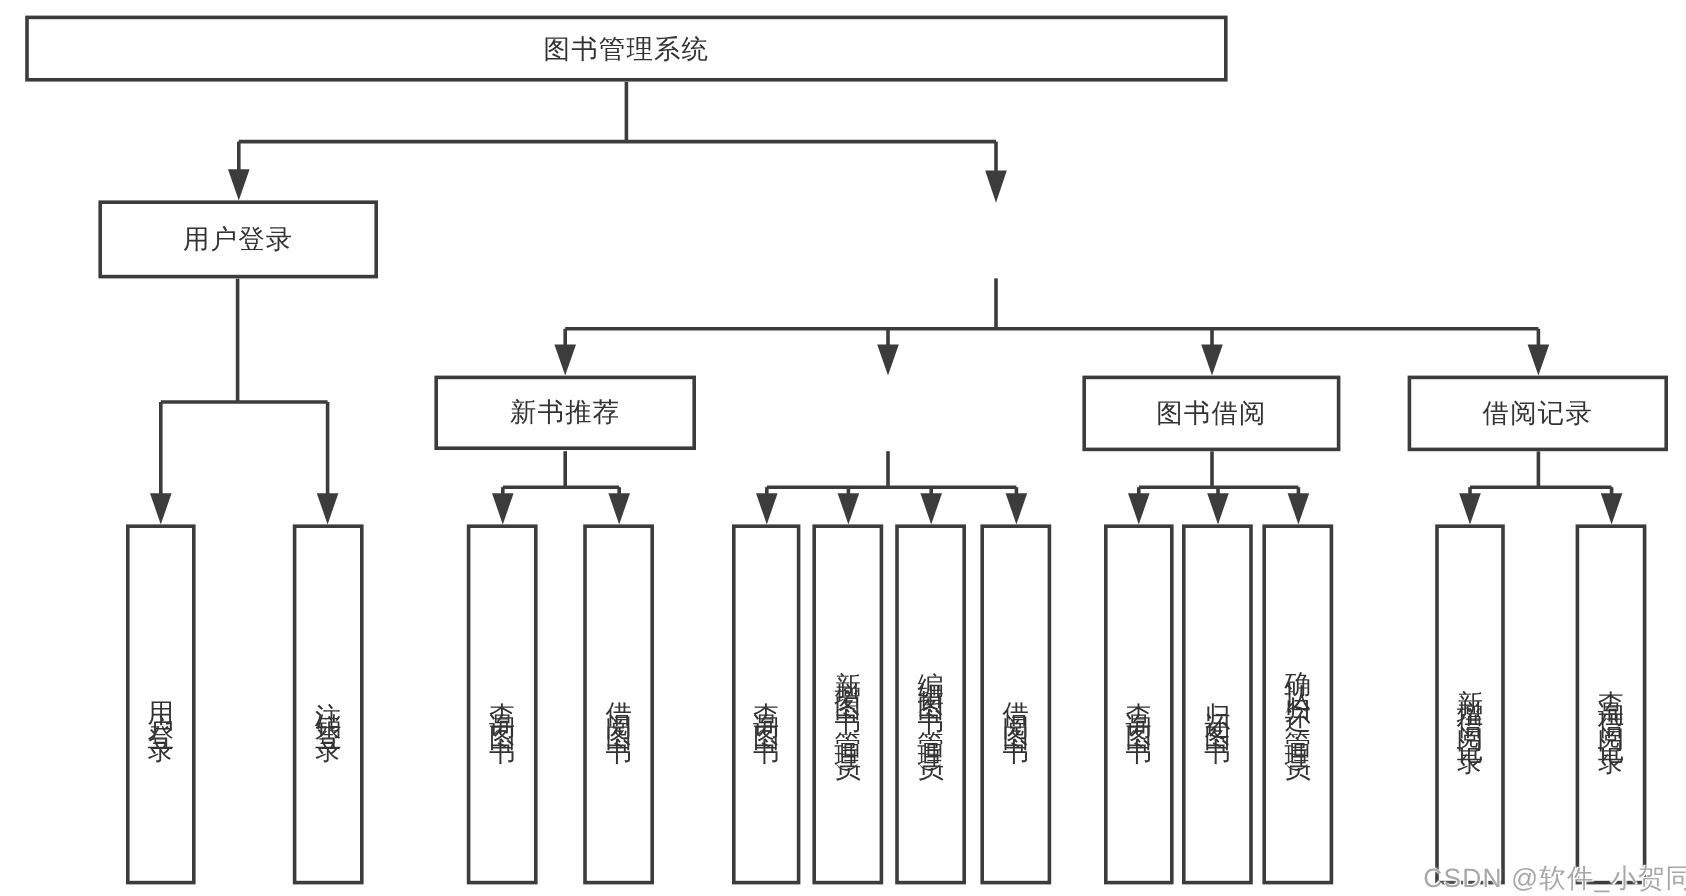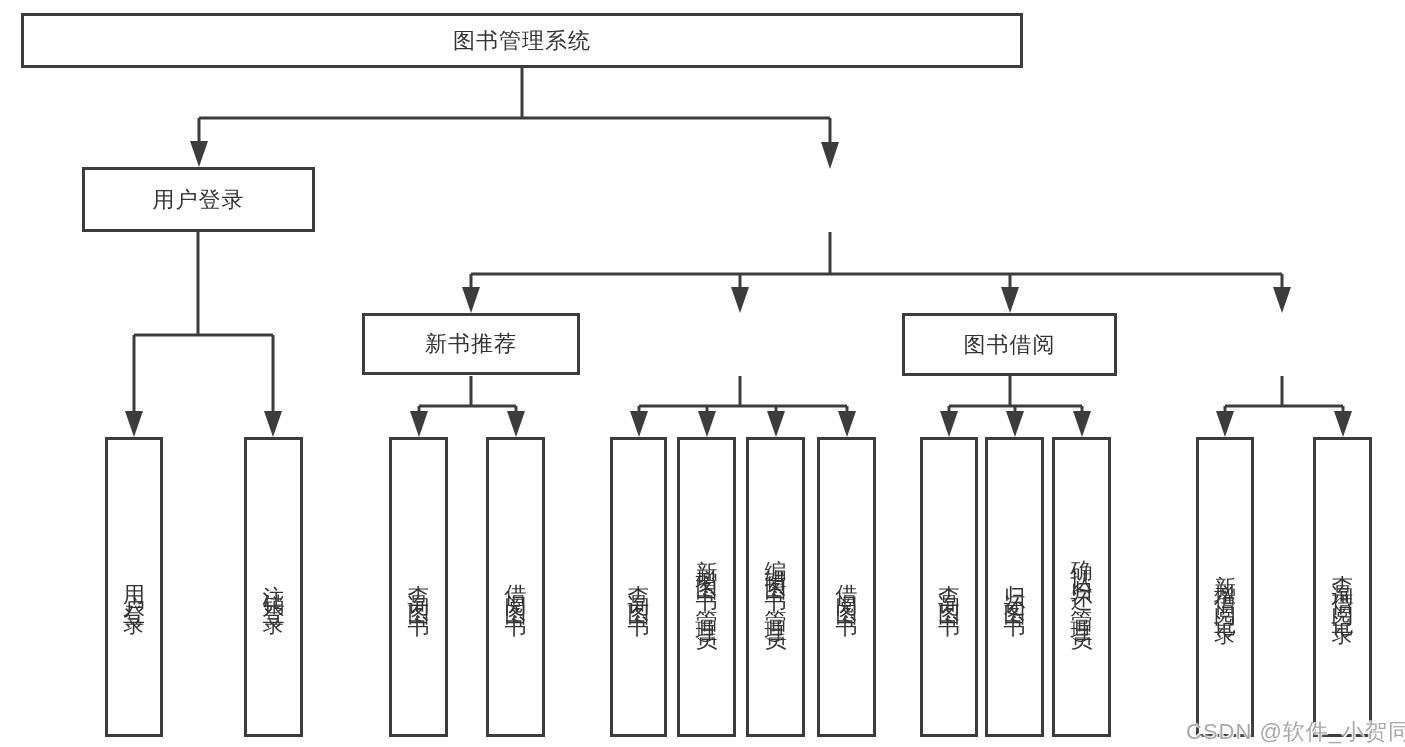--- a/index.html
+++ b/index.html
@@ -124,20 +124,21 @@
       <polygon class="ahead" points="1334,411 1352,411 1343,437"></polygon>
     </g>
   </svg>
 
   <div class="node" style="left:21px; top:13px; width:1002px; height:55px;">图书管理系统</div>
 
   <div class="node" style="left:82px; top:167px; width:233px; height:65px;">用户登录</div>
 
   <div class="node" style="left:362px; top:313px; width:218px; height:62px;">新书推荐</div>
   <div class="node" style="left:902px; top:313px; width:215px; height:63px;">图书借阅</div>
+  <div class="node" style="left:1173px; top:313px; width:217px; height:63px;">借阅记录</div>
 
   <div class="node v" style="left:105px; top:437px; width:58px; height:300px;">
     <span class="vtext">用户登录</span>
   </div>
   <div class="node v" style="left:244px; top:437px; width:59px; height:300px;">
     <span class="vtext">注销登录</span>
   </div>
 
   <div class="node v" style="left:389px; top:437px; width:59px; height:300px;">
     <span class="vtext">查询图书</span>

